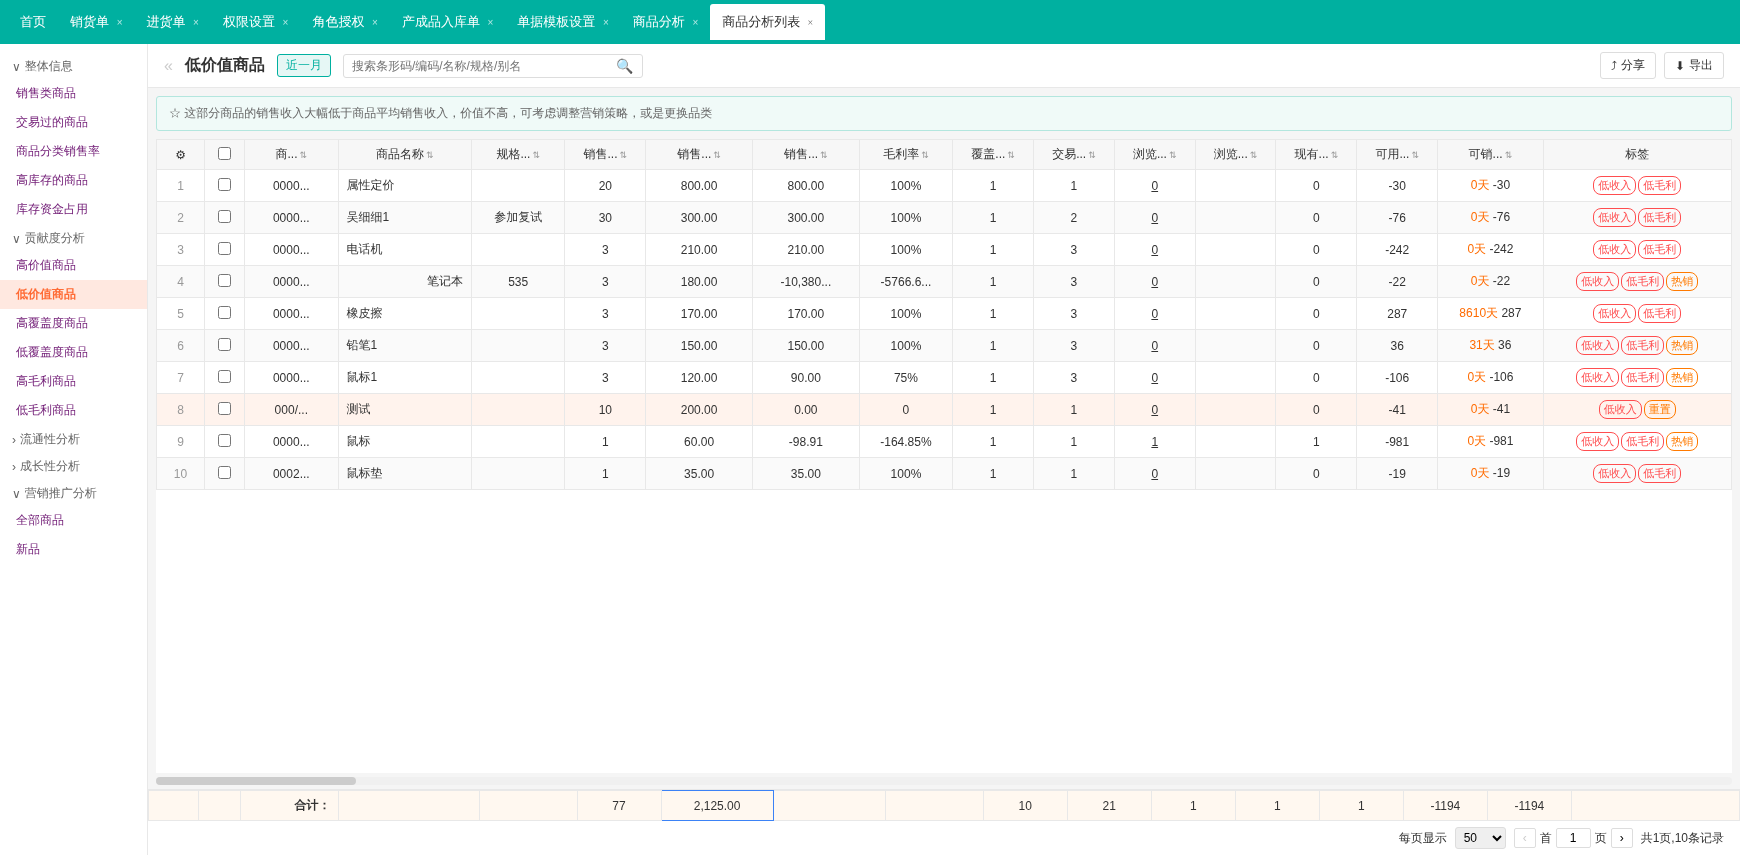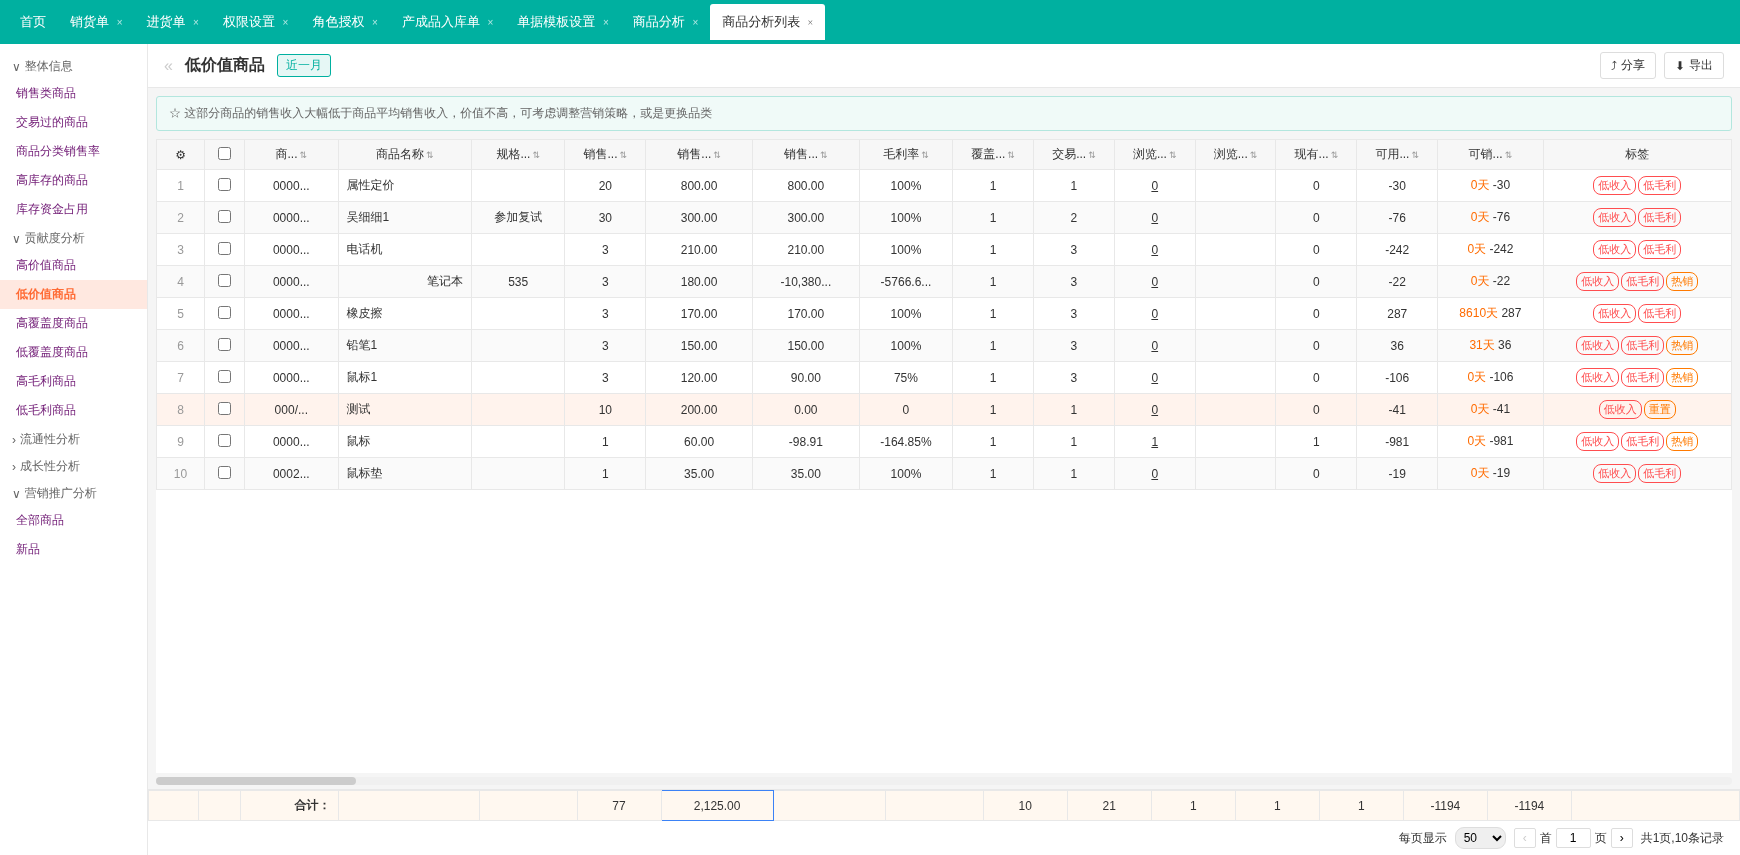--- a/index.html
+++ b/index.html
@@ -49,21 +49,21 @@
     .tag-red { color: #ff4d4f; border: 1px solid #ff4d4f; }
     .tag-orange { color: #ff7a00; border: 1px solid #ff7a00; }
     .text-orange { color: #ff6b00; }
     .link-underline { text-decoration: underline; color: #333; cursor: pointer; }
 
     
     .footer-area { background: #fff; border-top: 1px solid #e8e8e8; flex-shrink: 0; }
 
     
     .pagination { display: flex; align-items: center; justify-content: flex-end; padding: 6px 16px; gap: 8px; font-size: 12px; }
-    .pagination select { border: 1px solid #ddd; border-radius: 9px; padding: 2px 4px; font-size: 12px; }
+    .pagination select { border: 1px solid #ddd; border-radius: 3px; padding: 2px 4px; font-size: 12px; }
     .pagination .page-nav { display: flex; align-items: center; gap: 4px; }
     .page-btn { border: 1px solid #ddd; background: #fff; padding: 2px 8px; cursor: pointer; border-radius: 2px; font-size: 12px; }
     .page-btn:disabled { color: #ccc; cursor: default; }
     .page-input { width: 35px; border: 1px solid #ddd; border-radius: 2px; text-align: center; padding: 2px; font-size: 12px; }
 
     
     .scroll-bar { height: 8px; background: #f0f0f0; margin: 4px 8px; border-radius: 4px; }
     .scroll-thumb { height: 8px; width: 200px; background: #ccc; border-radius: 4px; cursor: pointer; }
   </style>
 </head>
@@ -122,20 +122,24 @@
     <div class="sidebar-item">全部商品</div>
     <div class="sidebar-item">新品</div>
   </div>
 
   <div class="content-area">
 
     <div class="content-header">
       <span style="color:#ccc;font-size:16px;cursor:pointer;">«</span>
       <span class="page-title">低价值商品</span>
       <button class="filter-btn">近一月</button>
+      <div class="search-box">
+        <input type="text" placeholder="搜索条形码/编码/名称/规格/别名" style="">
+        <span class="search-icon">🔍</span>
+      </div>
       <div class="header-actions">
         <button class="action-btn">
           <span>⤴</span>
           <span>分享</span>
         </button>
         <button class="action-btn">
           <span>⬇</span>
           <span>导出</span>
         </button>
       </div>

